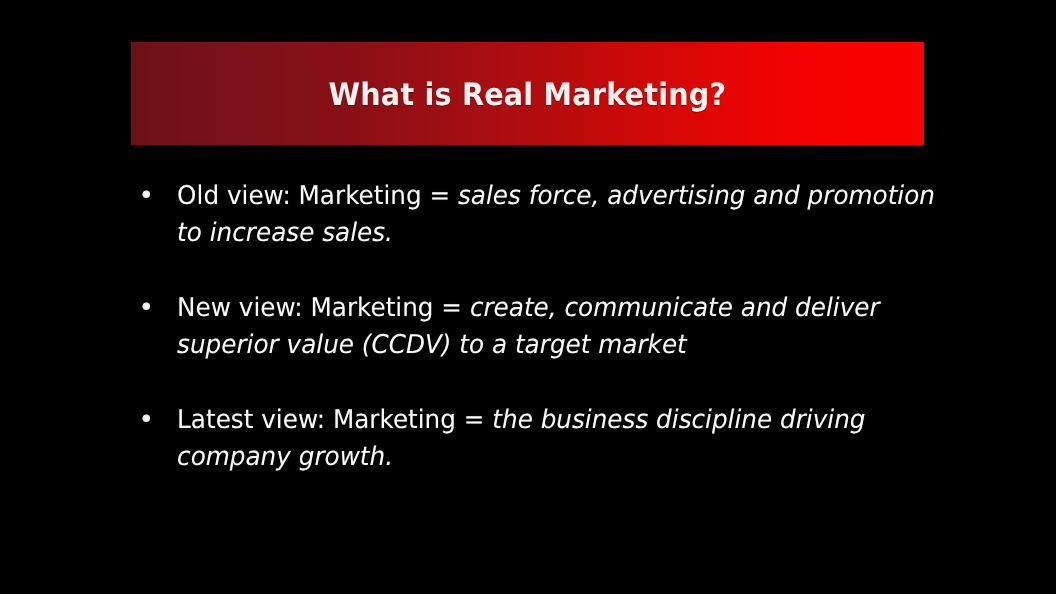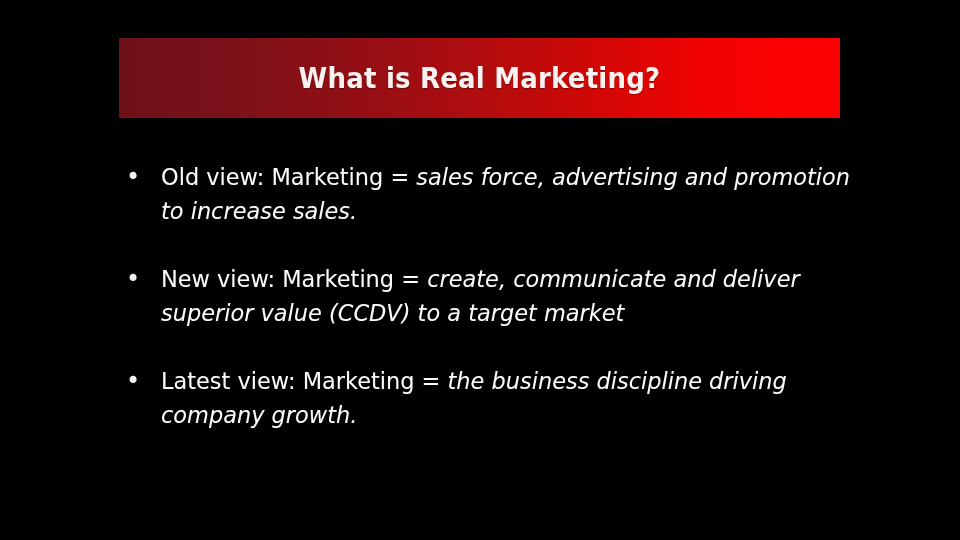--- a/index.html
+++ b/index.html
@@ -20,21 +20,21 @@
     height: 540px;
     background: #000000;
   }
 
   
   #title-banner {
     position: absolute;
     left: 119px;
     top: 38px;
     width: 721px;
-    height: 80px;
+    height: 94px;
     background: linear-gradient(to right,
                  #6e1018 0%,
                  #78111a 12%,
                  #8e0f15 30%,
                  #ad0d10 48%,
                  #cf0806 65%,
                  #ee0302 80%,
                  #fb0000 92%,
                  #fc0000 100%);
     display: flex;

